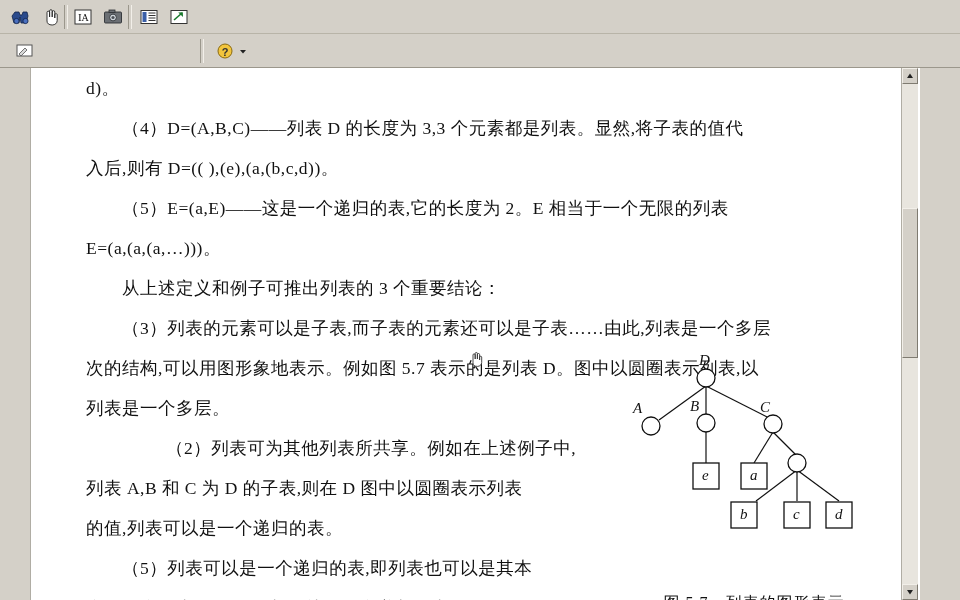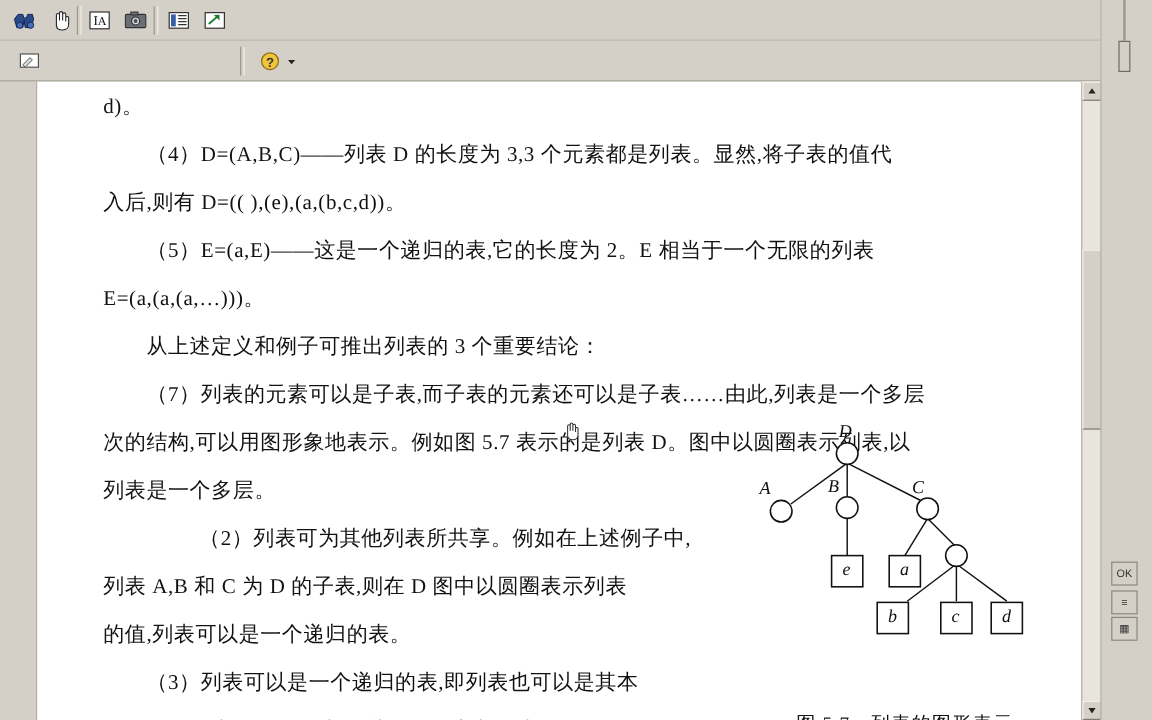--- a/index.html
+++ b/index.html
@@ -321,29 +321,29 @@
         <p style="position:absolute; top:0px; left:0;">d)。</p>
 
         <p style="position:absolute; top:40px; left:0; width:770px;" class="indent">（4）D=(A,B,C)——列表 D 的长度为 3,3 个元素都是列表。显然,将子表的值代</p>
         <p style="position:absolute; top:80px; left:0; width:770px;">入后,则有 D=(( ),(e),(a,(b,c,d))。</p>
 
         <p style="position:absolute; top:120px; left:0; width:790px;" class="indent">（5）E=(a,E)——这是一个递归的表,它的长度为 2。E 相当于一个无限的列表</p>
         <p style="position:absolute; top:160px; left:0; width:770px;">E=(a,(a,(a,…)))。</p>
 
         <p style="position:absolute; top:200px; left:0; width:770px;" class="indent">从上述定义和例子可推出列表的 3 个重要结论：</p>
 
-        <p style="position:absolute; top:240px; left:0; width:790px;" class="indent">（7）列表的元素可以是子表,而子表的元素还可以是子表……由此,列表是一个多层</p>
+        <p style="position:absolute; top:240px; left:0; width:790px;" class="indent">（3）列表的元素可以是子表,而子表的元素还可以是子表……由此,列表是一个多层</p>
         <p style="position:absolute; top:280px; left:0; width:790px;">次的结构,可以用图形象地表示。例如图 5.7 表示的是列表 D。图中以圆圈表示列表,以</p>
         <p style="position:absolute; top:320px; left:0; width:790px;">列表是一个多层。</p>
 
         <p style="position:absolute; top:360px; left:0; width:490px;text-align:right;" class="indent narrow">（2）列表可为其他列表所共享。例如在上述例子中,</p>
         <p style="position:absolute; top:400px; left:0; width:490px;" class="narrow">列表 A,B 和 C 为 D 的子表,则在 D 图中以圆圈表示列表</p>
         <p style="position:absolute; top:440px; left:0; width:490px;" class="narrow">的值,列表可以是一个递归的表。</p>
 
-        <p style="position:absolute; top:480px; left:0; width:490px;" class="indent narrow">（3）列表可以是一个递归的表,即列表也可以是其本</p>
+        <p style="position:absolute; top:480px; left:0; width:490px;" class="indent narrow">（5）列表可以是一个递归的表,即列表也可以是其本</p>
         <p style="position:absolute; top:520px; left:0; width:490px;" class="narrow">身的一个子表。例如列表 E 就是一个递归的表。</p>
 
       </div>
 
       <div class="figure">
         <svg class="fig-svg" width="260" height="230" viewBox="0 0 260 230">
 
           <line x1="85" y1="28" x2="38" y2="62" stroke="#111" stroke-width="1.2"></line>
           <line x1="85" y1="28" x2="85" y2="58" stroke="#111" stroke-width="1.2"></line>
           <line x1="85" y1="28" x2="152" y2="62" stroke="#111" stroke-width="1.2"></line>
@@ -398,21 +398,14 @@
         </svg>
     </div>
     <div class="thumb"></div>
     <div class="arrow down">
       <svg width="8" height="8" viewBox="0 0 8 8">
           <path d="M4 6.5 L1 2 L7 2 Z" fill="#222"></path>
         </svg>
     </div>
   </div>
 
-  <div class="rightdock">
-    <div class="dock-track"></div>
-    <div class="dock-slider"></div>
-    <div class="dock-btn" style="top:468px;">OK</div>
-    <div class="dock-btn" style="top:492px;">≡</div>
-    <div class="dock-btn" style="top:514px;">▦</div>
-  </div>
 
 </div>
 
 </body></html>

